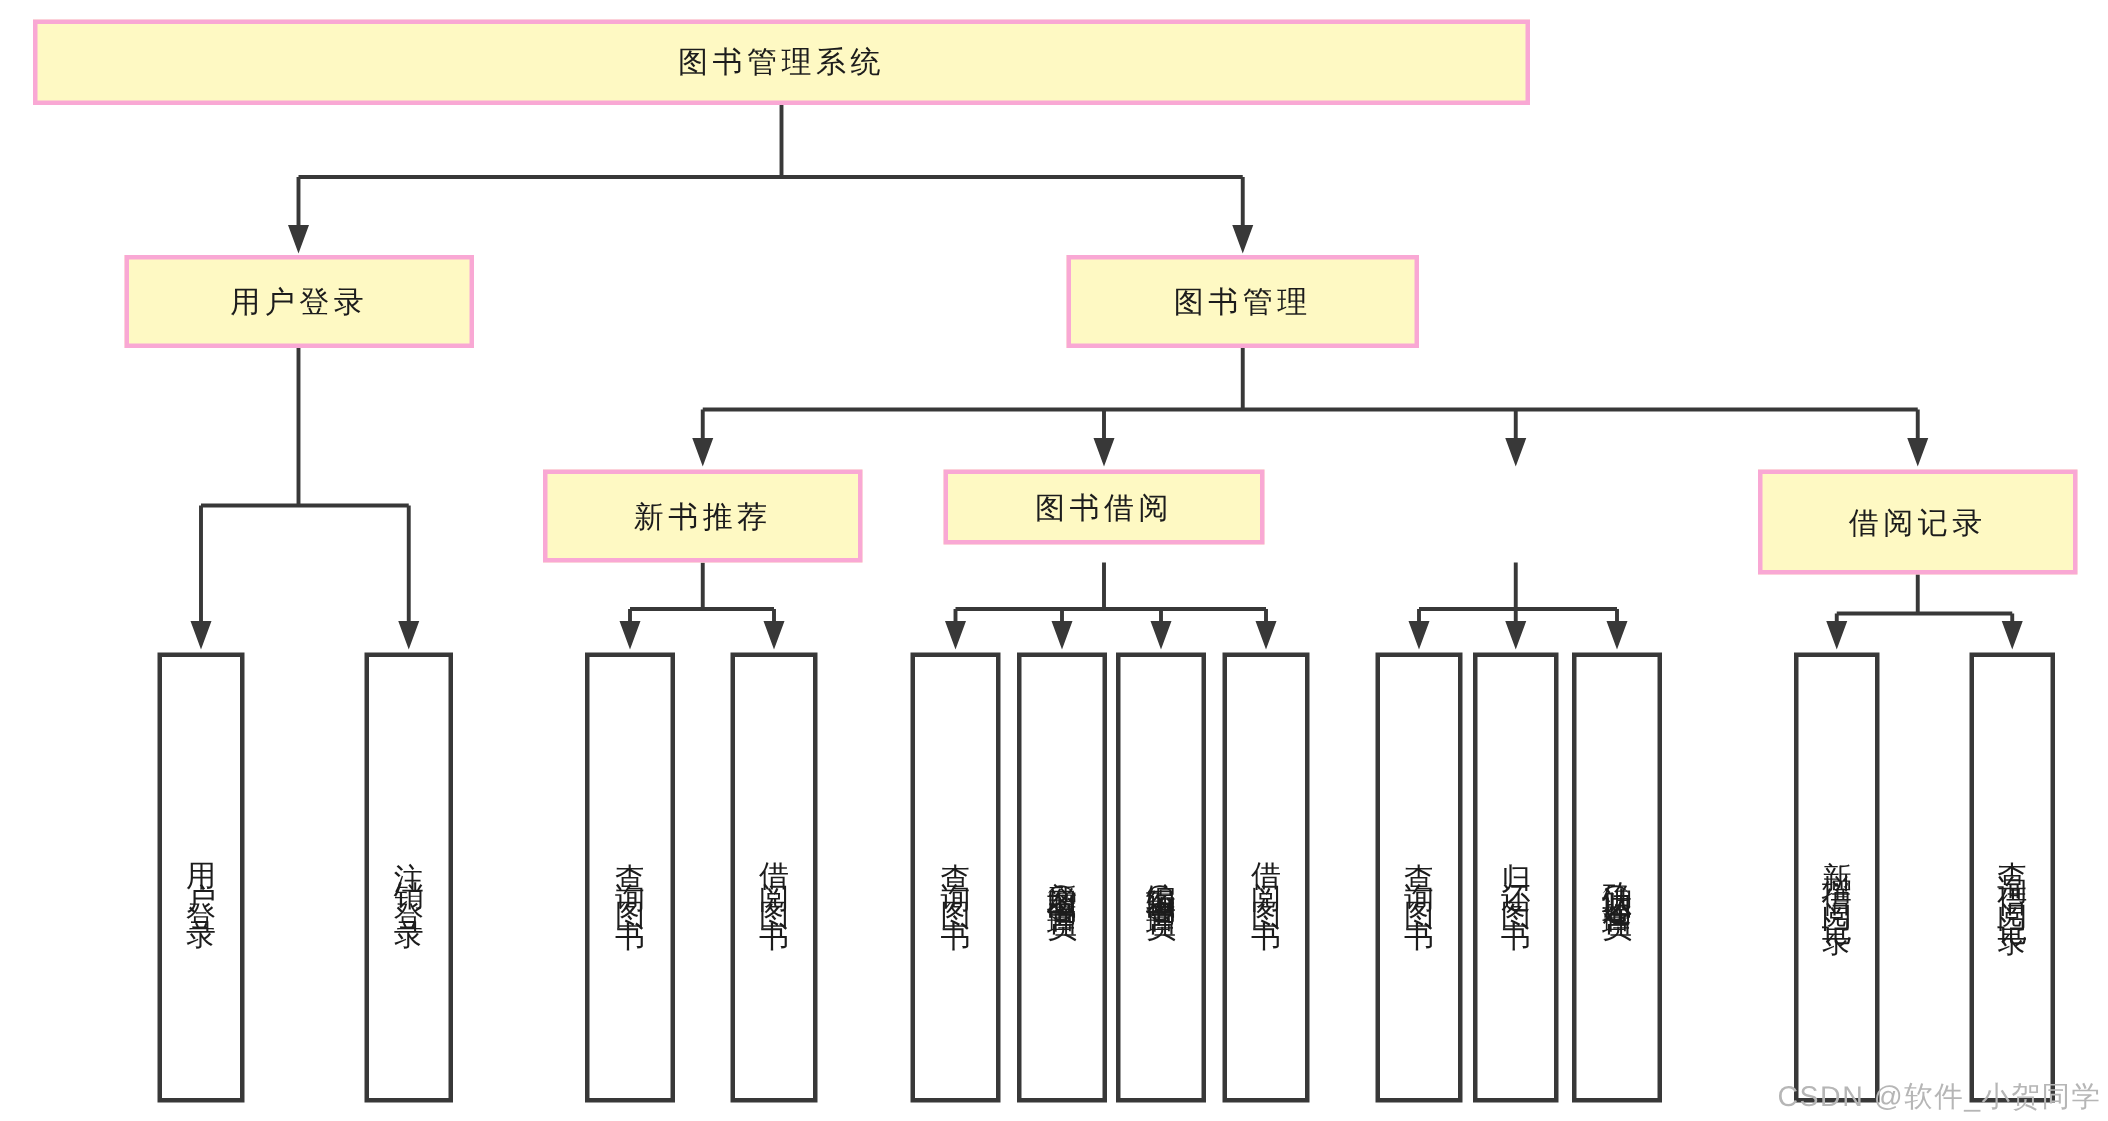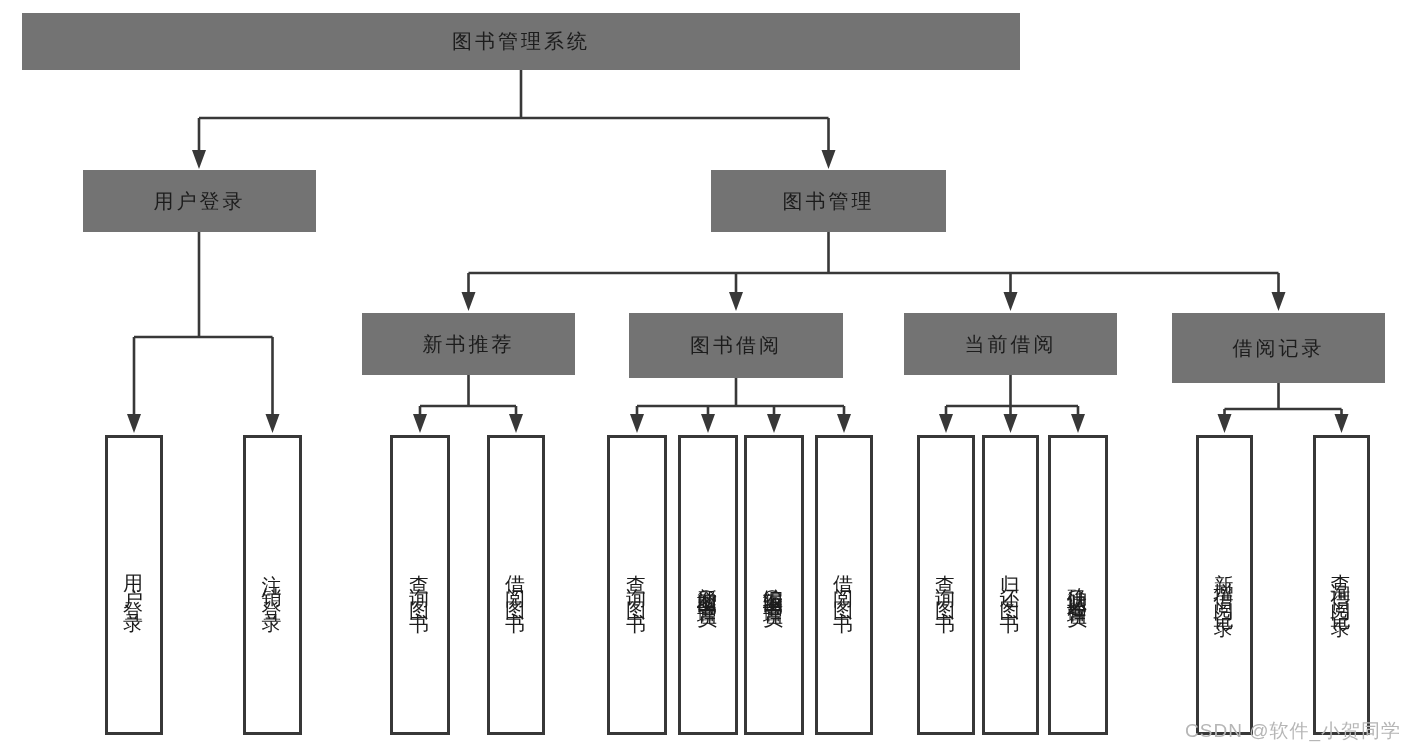--- a/index.html
+++ b/index.html
@@ -16,22 +16,22 @@
     overflow: hidden;
   }
   #wires {
     position: absolute;
     left: 0; top: 0;
     pointer-events: none;
   }
   .hnode {
     position: absolute;
     box-sizing: border-box;
-    background: #737373;
-    border: 3px solid #737373;
+    background: #fef9c3;
+    border: 3px solid #f9a8d4;
     display: flex;
     align-items: center;
     justify-content: center;
     font-size: 20px;
     letter-spacing: 3px;
     color: #1c1c1c;
     white-space: nowrap;
     z-index: 2;
   }
   .vnode {
@@ -101,22 +101,21 @@
       M1217.5 414 L1231.5 414 L1224.5 433 Z
       M1334.5 414 L1348.5 414 L1341.5 433 Z"></path>
   </svg>
 
   <div class="hnode" style="left:22px; top:13px; width:998px; height:57px;">图书管理系统</div>
 
   <div class="hnode" style="left:83px; top:170px; width:233px; height:62px;">用户登录</div>
   <div class="hnode" style="left:362px; top:313px; width:213px; height:62px;">新书推荐</div>
 
   <div class="hnode" style="left:711px; top:170px; width:235px; height:62px;">图书管理</div>
-  <div class="hnode" style="left:629px; top:313px; width:214px; height:65px;">图书借阅</div>
-  <div class="hnode" style="left:904px; top:313px; width:213px; height:62px;">当前借阅</div>
+  <div class="hnode" style="left:629px; top:313px; width:214px; height:50px;">图书借阅</div>
   <div class="hnode" style="left:1172px; top:313px; width:213px; height:70px;">借阅记录</div>
 
   <div class="vnode ls-wide" style="left:105px; width:58px;">用户登录</div>
   <div class="vnode ls-wide" style="left:243px; width:59px;">注销登录</div>
 
   <div class="vnode ls-wide" style="left:390px; width:60px;">查询图书</div>
   <div class="vnode ls-wide" style="left:487px; width:58px;">借阅图书</div>
 
   <div class="vnode ls-wide" style="left:607px; width:60px;">查询图书</div>
   <div class="vnode ls-tight" style="left:678px; width:60px;">新增图书（管理员）</div>

